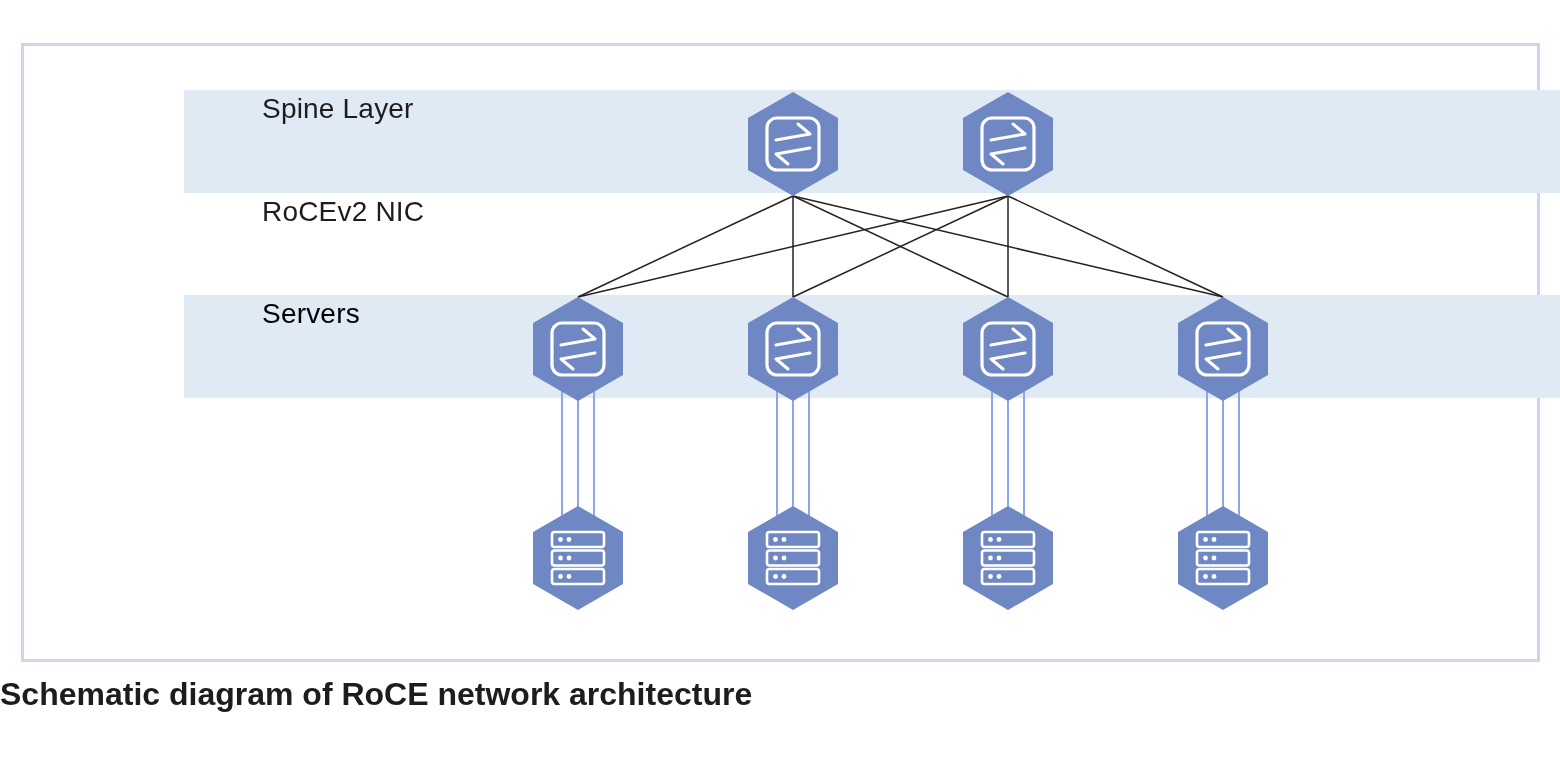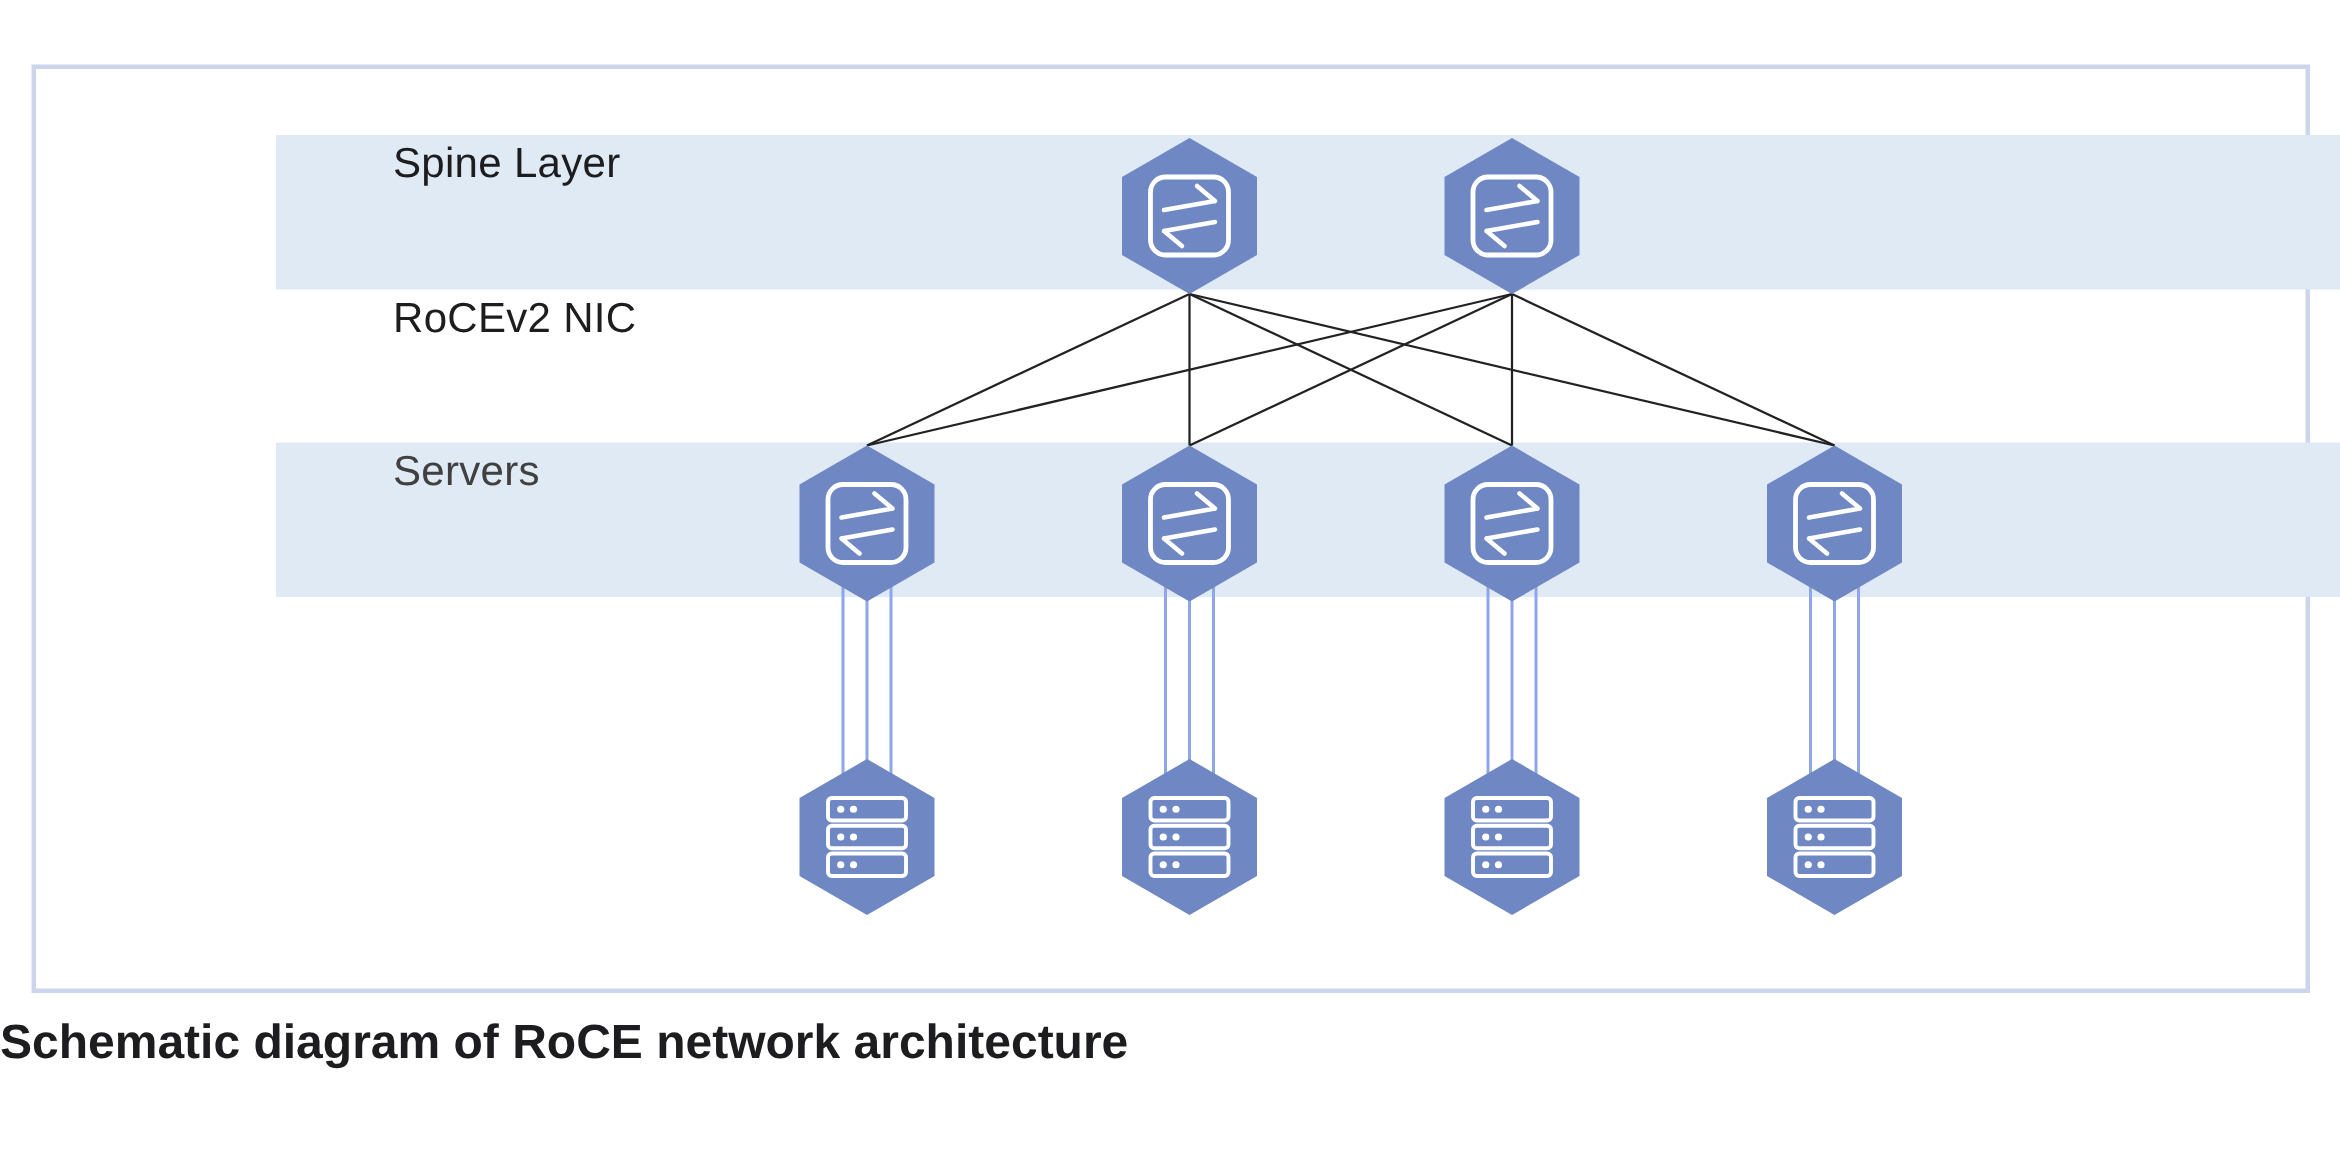--- a/index.html
+++ b/index.html
@@ -44,21 +44,21 @@
 <div class="page">
 
   <div class="diagram-box" style="border-color: rgb(205, 213, 236);">
     <div class="layer-row shaded" style="background: rgb(223, 234, 245);">
       <span class="layer-label" style="color: rgb(29, 29, 31);">Spine Layer</span>
     </div>
     <div class="layer-row">
       <span class="layer-label" style="color: rgb(29, 29, 31);">RoCEv2 NIC</span>
     </div>
     <div class="layer-row shaded" style="background: rgb(223, 234, 245);">
-      <span class="layer-label" style="color: #404040;">Servers</span>
+      <span class="layer-label" style="color: #000000;">Servers</span>
     </div>
   </div>
 
   <svg id="diagram-svg" viewBox="0 0 1560 767" xmlns="http://www.w3.org/2000/svg">
       <line x1="793" y1="196" x2="578" y2="297" stroke="#222222" stroke-width="1.5"></line>
       <line x1="793" y1="196" x2="793" y2="297" stroke="#222222" stroke-width="1.5"></line>
       <line x1="793" y1="196" x2="1008" y2="297" stroke="#222222" stroke-width="1.5"></line>
       <line x1="793" y1="196" x2="1223" y2="297" stroke="#222222" stroke-width="1.5"></line>
       <line x1="1008" y1="196" x2="578" y2="297" stroke="#222222" stroke-width="1.5"></line>
       <line x1="1008" y1="196" x2="793" y2="297" stroke="#222222" stroke-width="1.5"></line>

